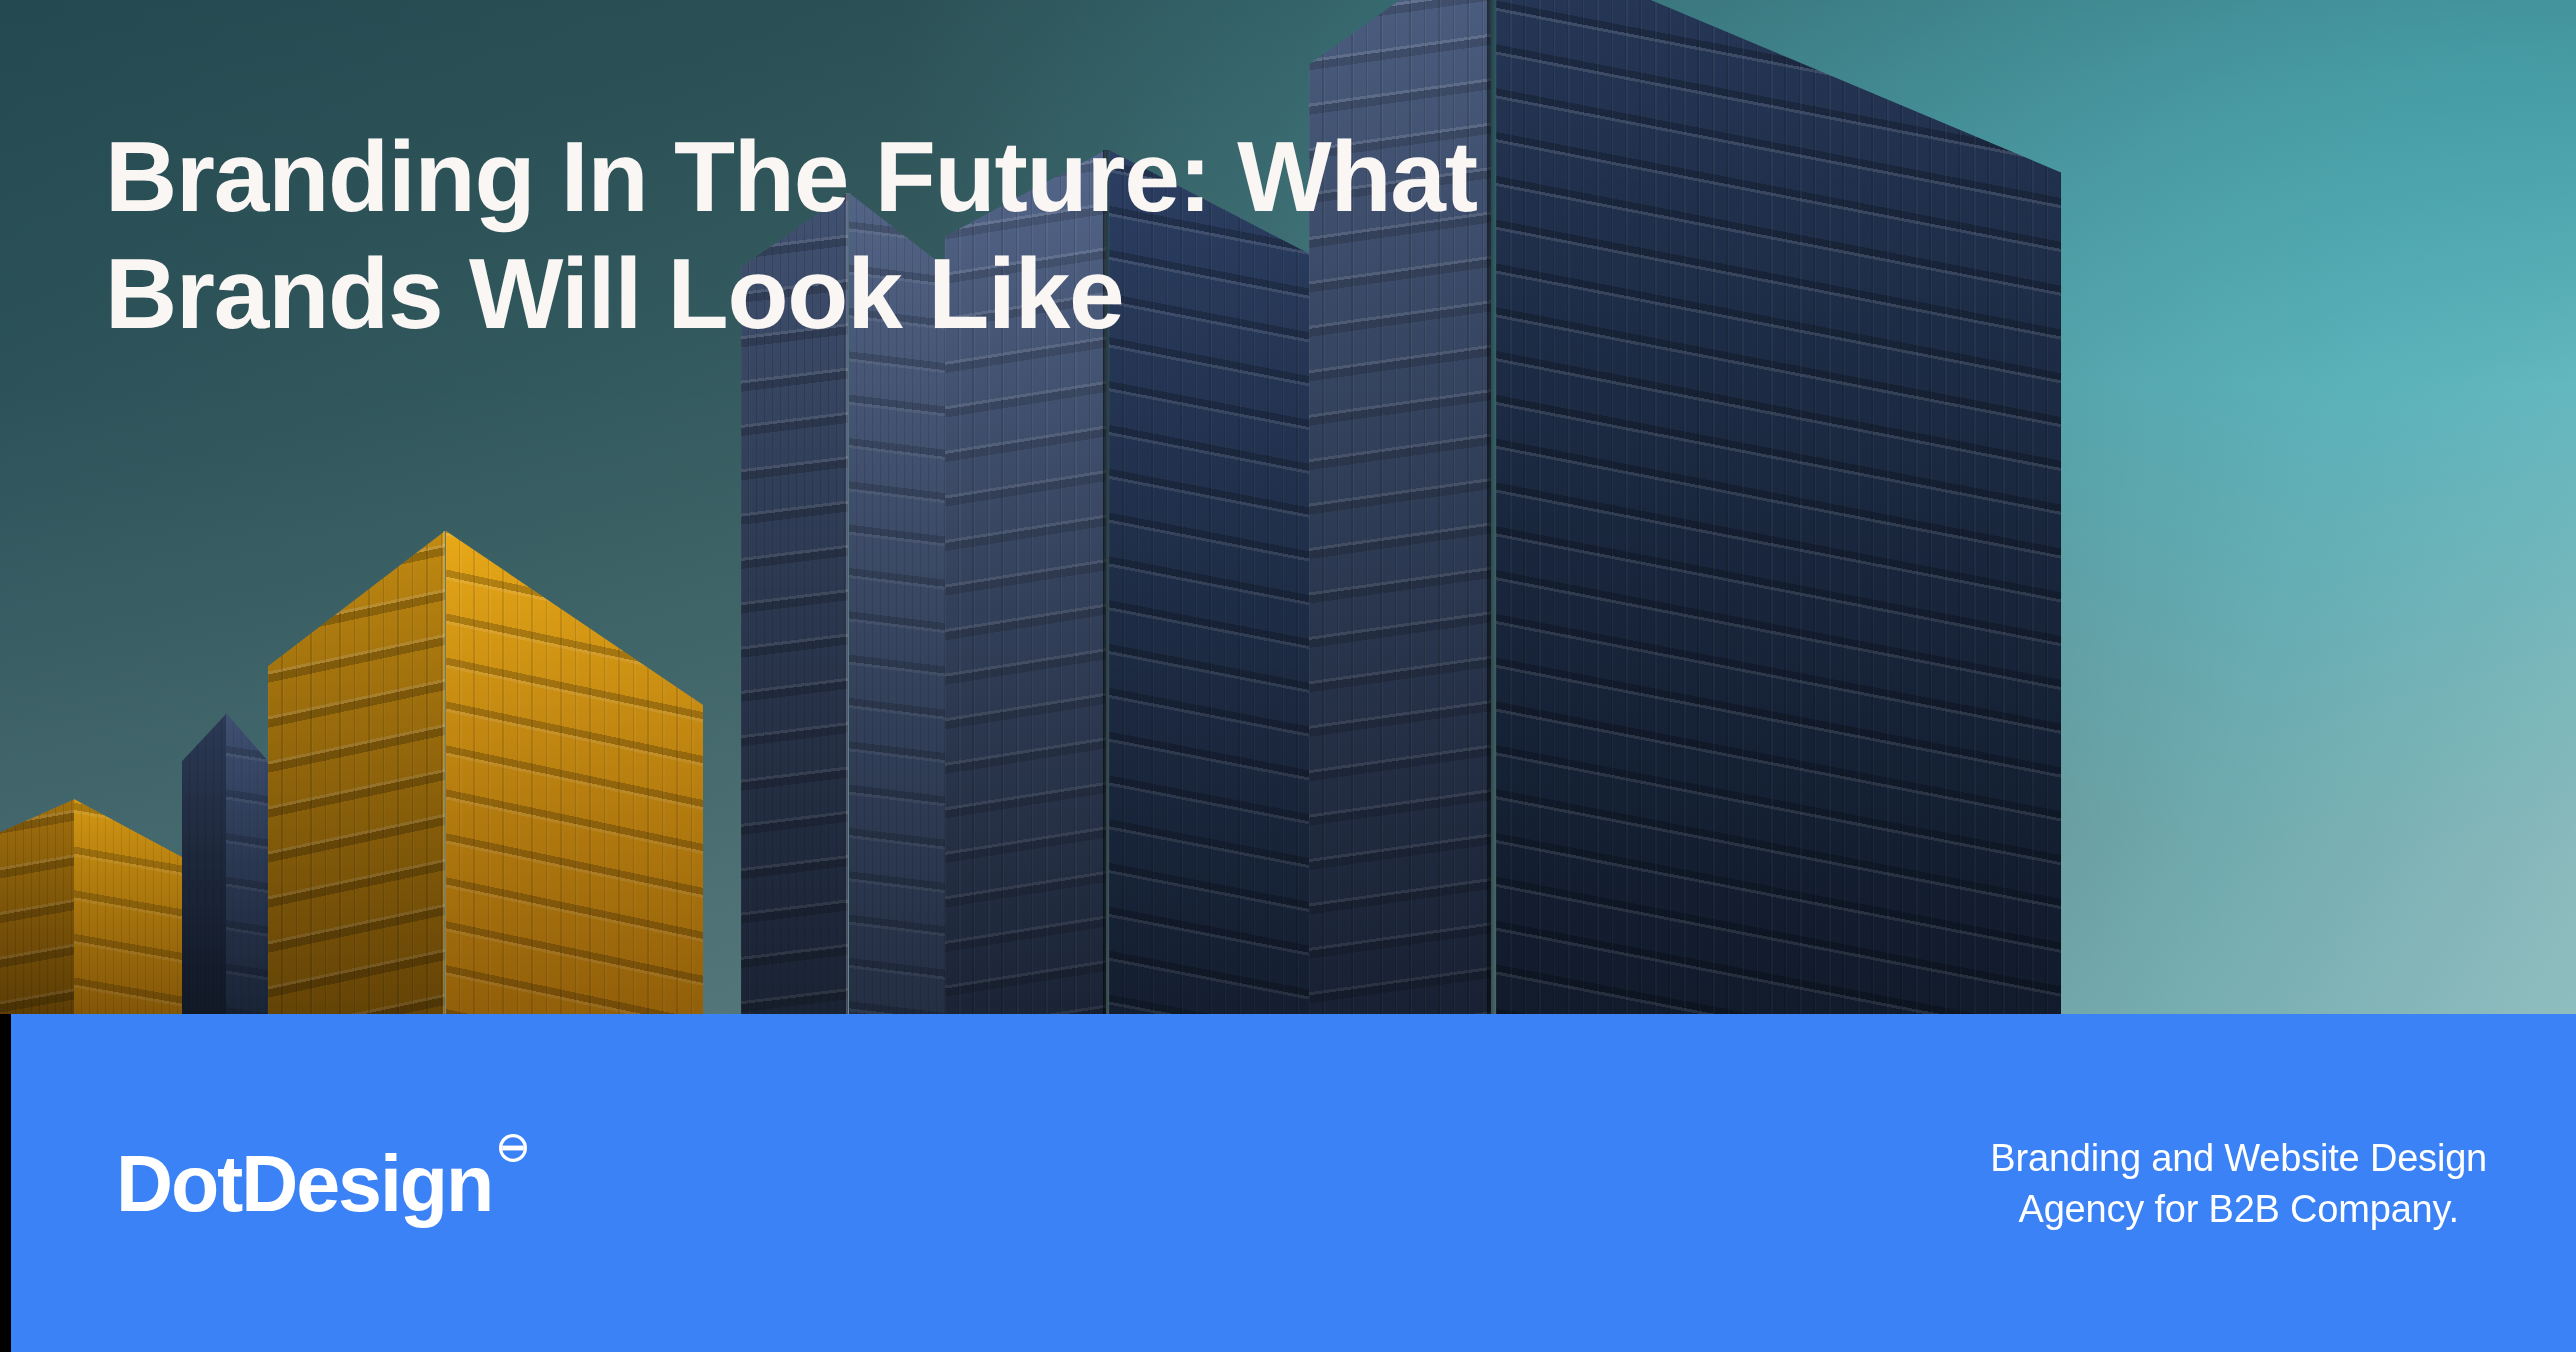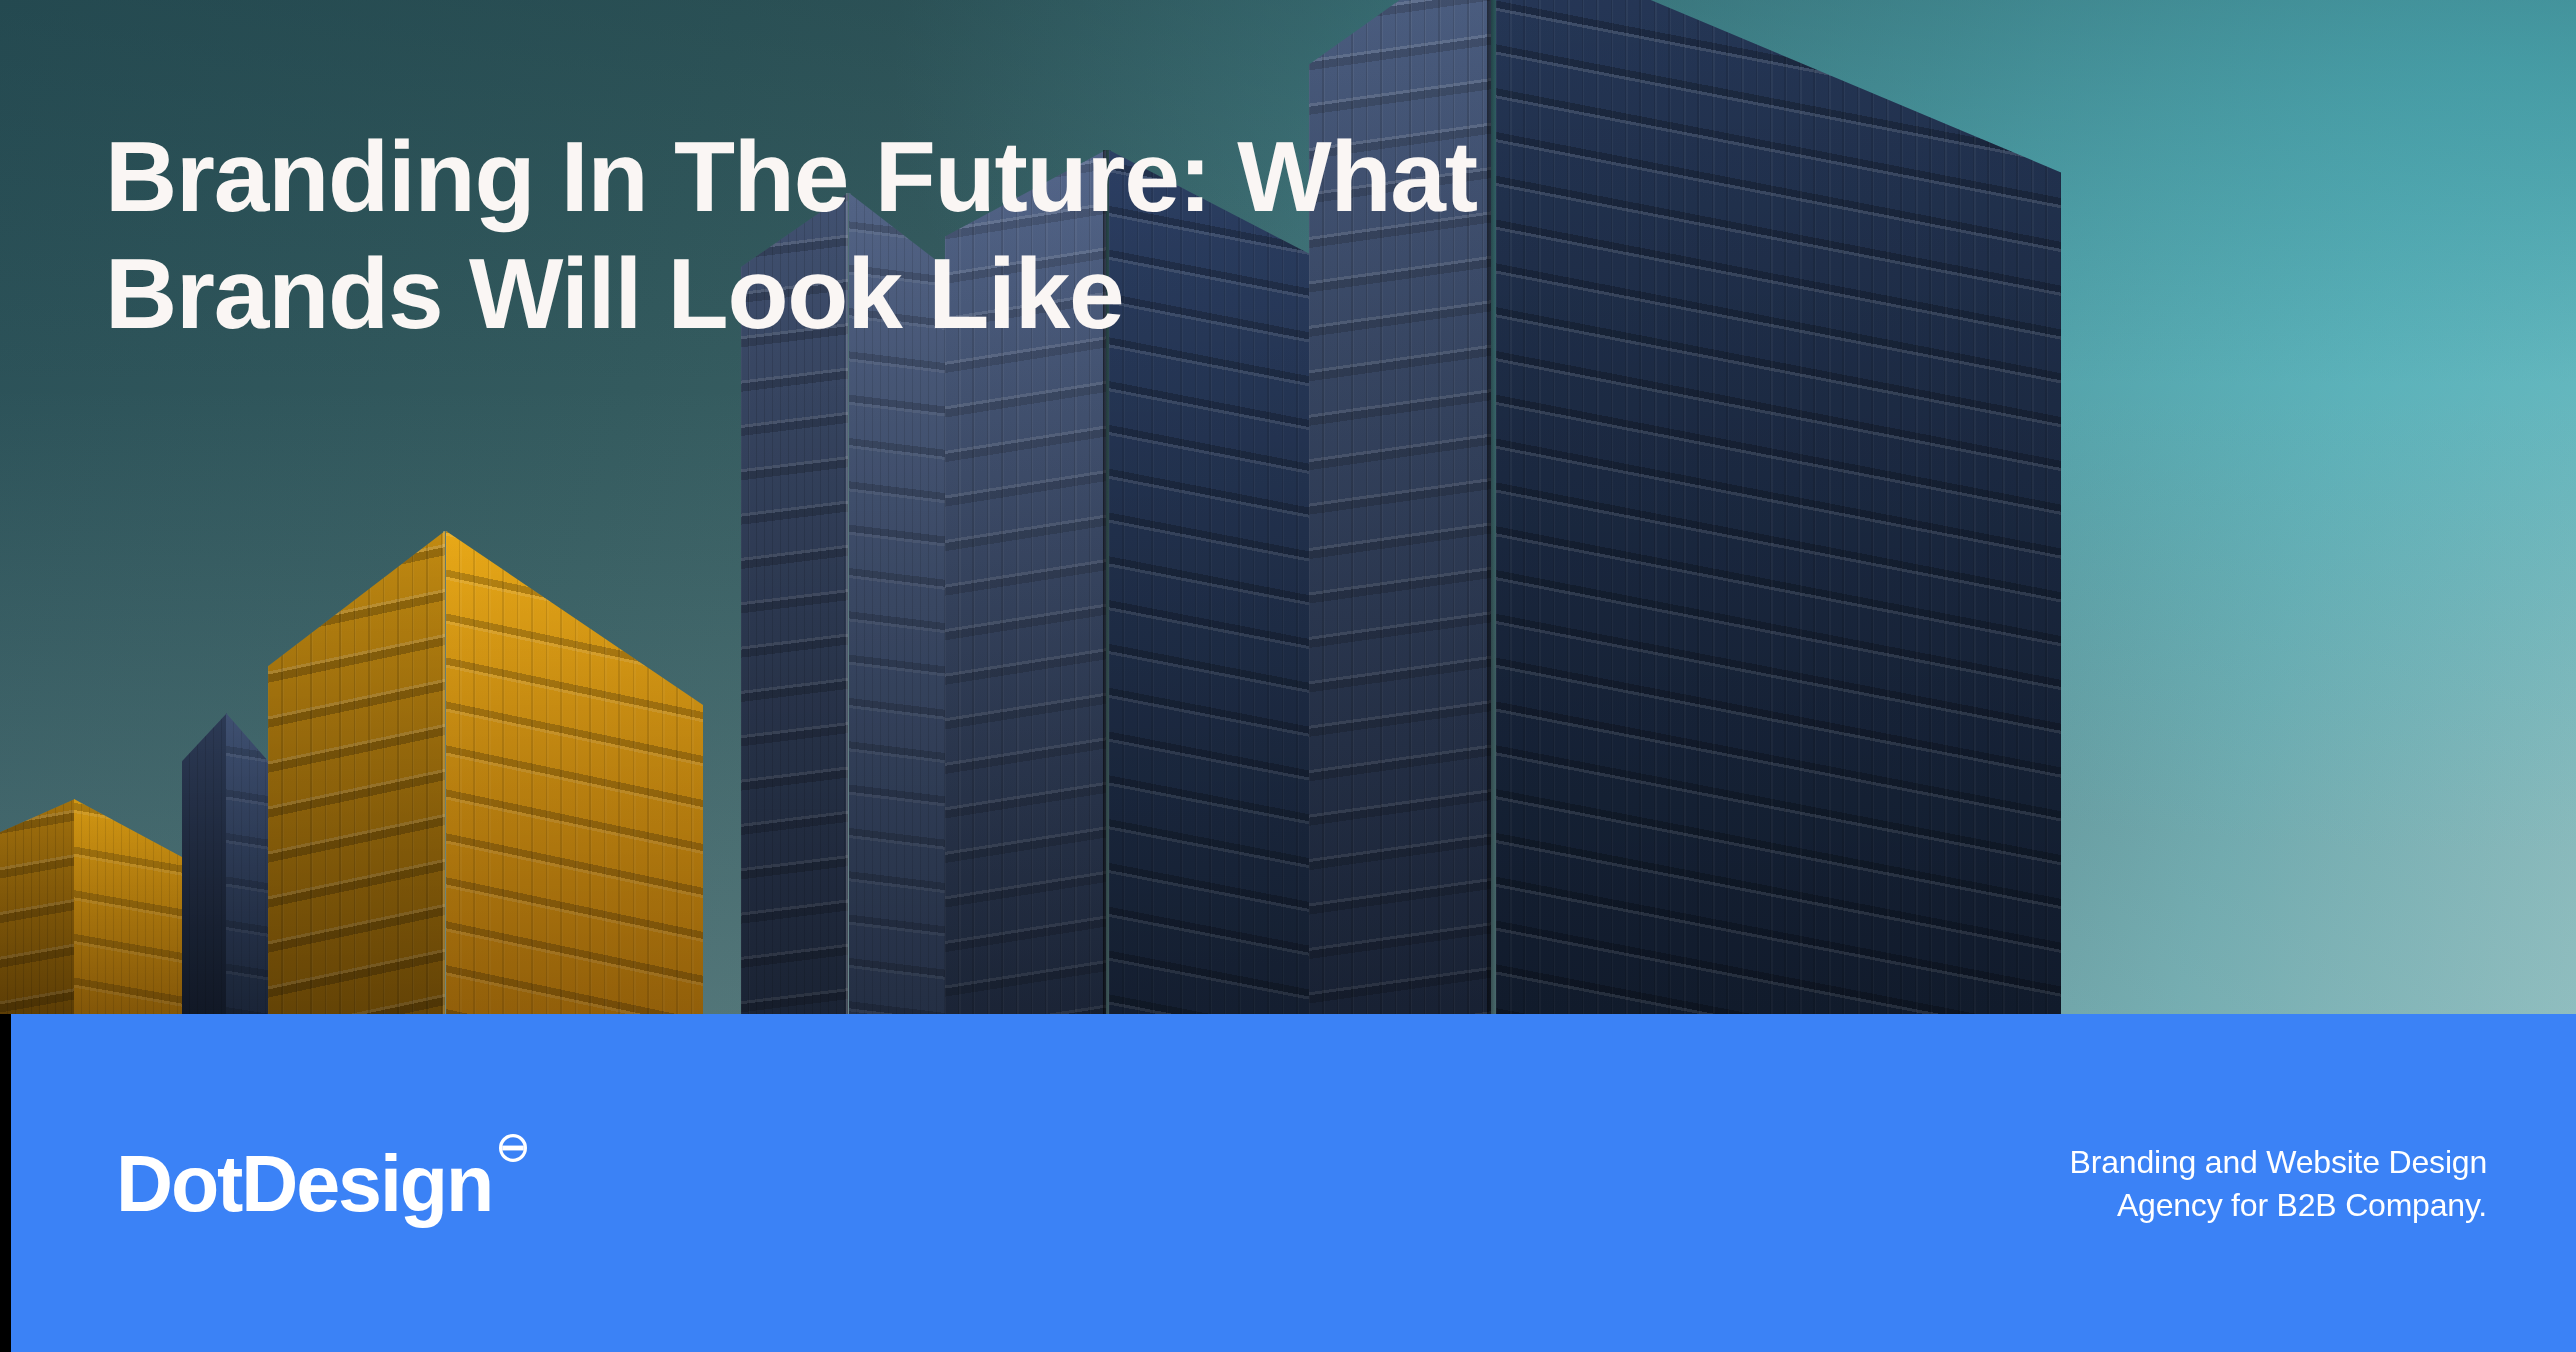--- a/index.html
+++ b/index.html
@@ -150,24 +150,24 @@
     display:inline-block;
     position:relative;
     width:28px; height:28px;
     margin-left:6.4px; margin-top:-9.7px;
     flex:0 0 auto;
   }
   .logo-mark svg{ display:block; width:28px; height:28px; }
 
   .tagline{
     color:#ffffff;
-    font-size:32px;
+    font-size:38px;
     font-weight:400;
     line-height:1.32;
-    text-align:right;
+    text-align:center;
     letter-spacing:-0.2px;
     white-space:pre-line;
   }
 </style>
 </head>
 <body>
 
 <div class="stage">
 
   <div class="hero">

